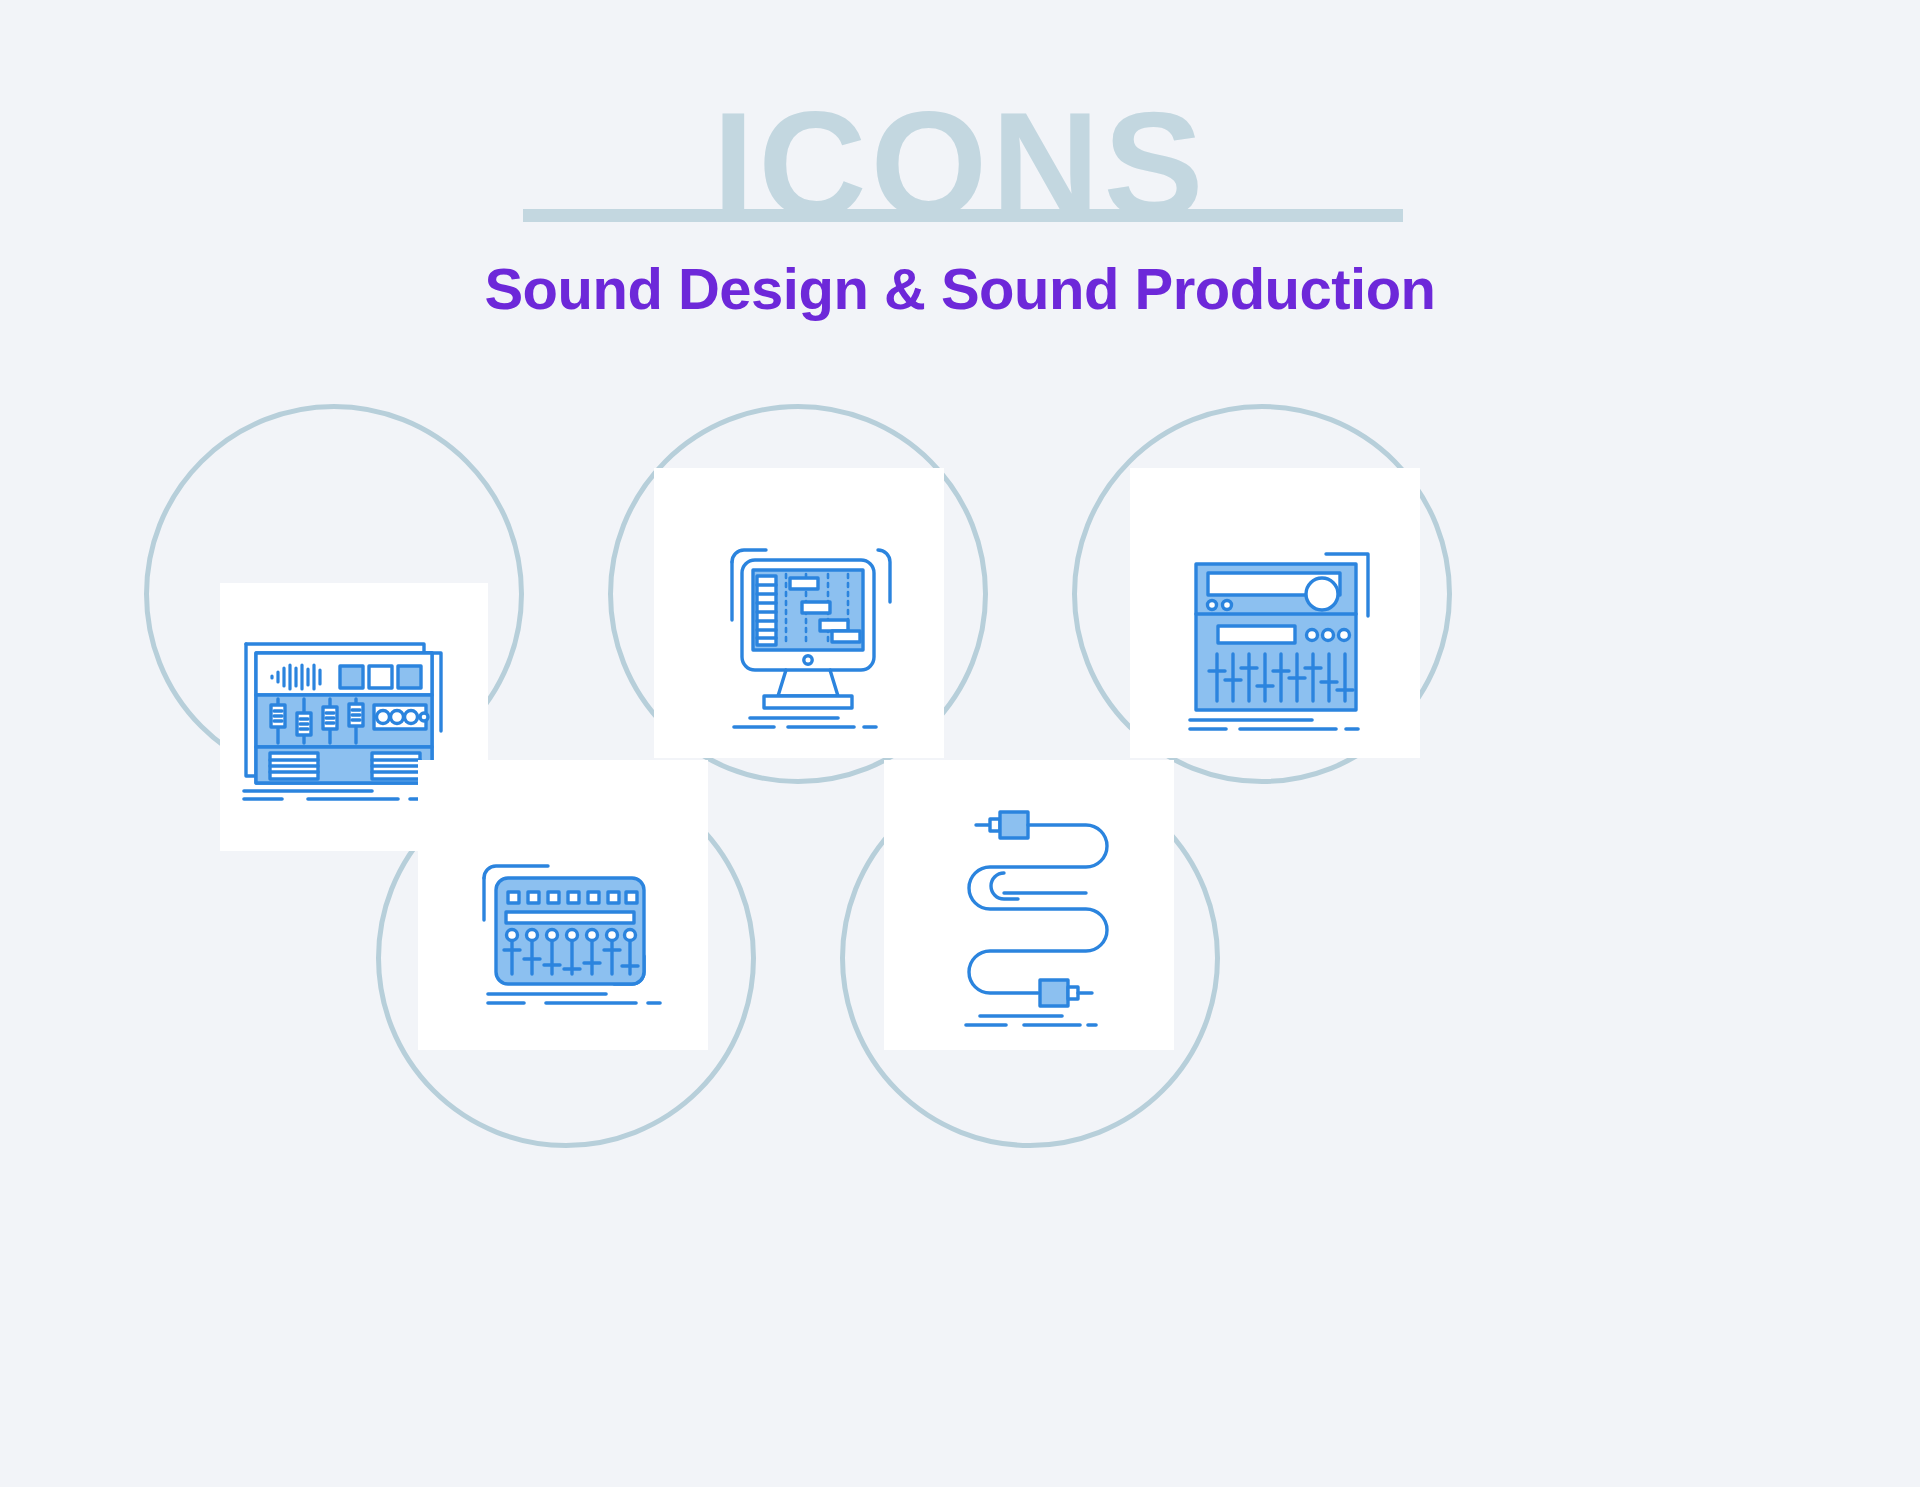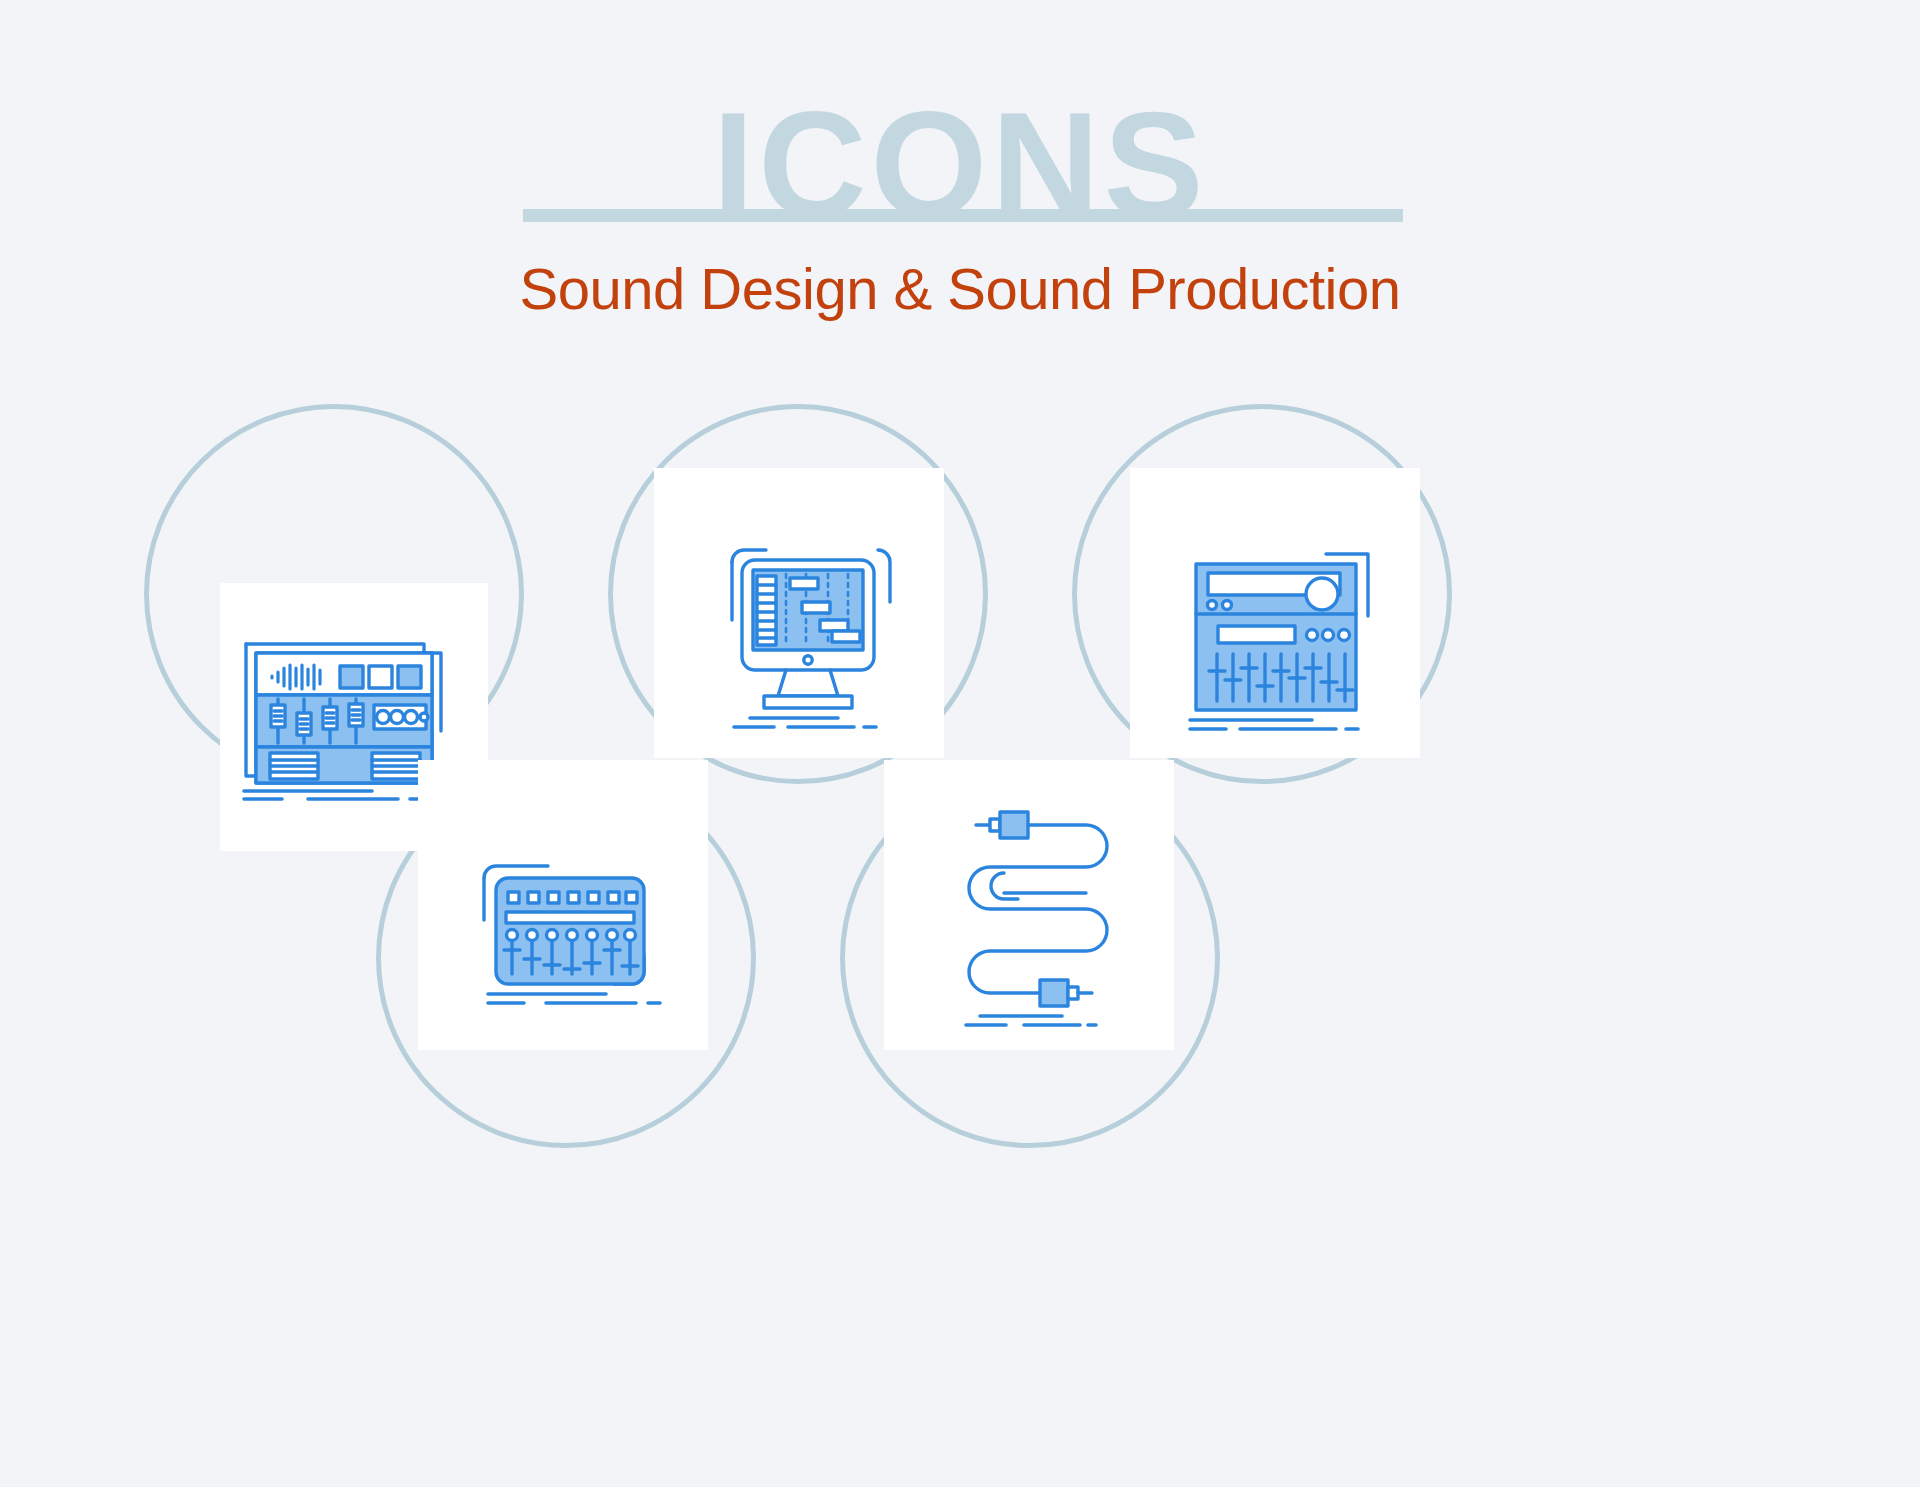--- a/index.html
+++ b/index.html
@@ -29,22 +29,22 @@
     font-family:"Liberation Sans", sans-serif;
   }
   .watermark-rule{
     position:absolute;left:523px;top:209px;width:880px;height:13px;
     background:#c3d7e0;
   }
   .title{
     position:absolute;left:0;top:255px;width:1920px;
     text-align:center;
     font-size:58px;
-    font-weight:normal;
-    color:#c2410c;
+    font-weight:bold;
+    color:#6d28d9;
     letter-spacing:-0.5px;
     white-space:nowrap;
     font-family:"Liberation Sans", sans-serif;
   }
 
   
   .deco-circle{
     position:absolute;
     border-radius:50%;
     border:5px solid #b7cfda;

